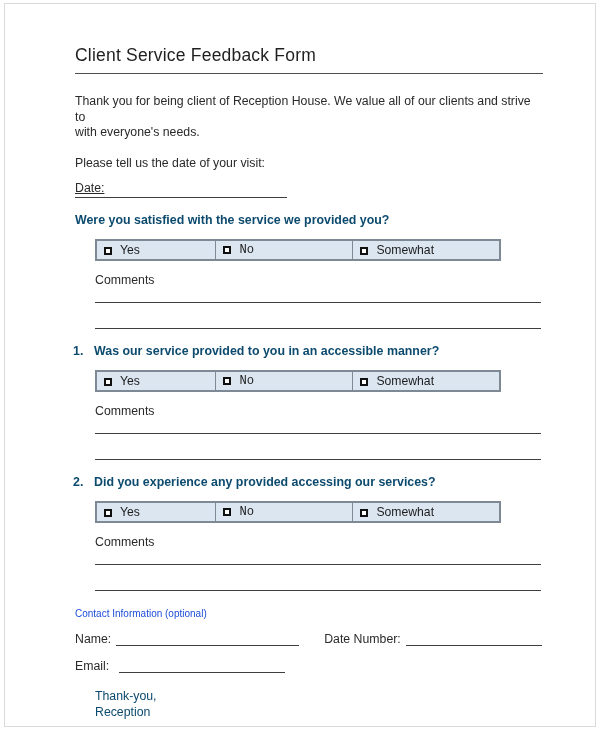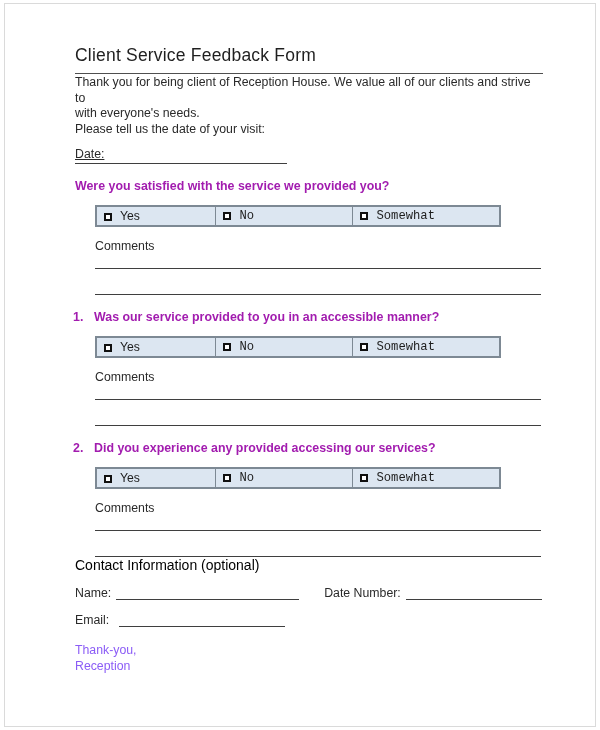--- a/index.html
+++ b/index.html
@@ -27,44 +27,44 @@
   }
   h1.title {
     font-size: 17.5px;
     font-weight: 400;
     color: #1f1f1f;
     letter-spacing: 0.2px;
     padding-bottom: 7px;
     border-bottom: 1px solid #4f4f4f;
   }
   .intro {
-    margin-top: 1px;
+    margin-top: 20px;
     font-size: 12.3px;
     line-height: 15.5px;
     color: #2a2a2a;
   }
   .date-prompt {
-    margin-top: 0;
+    margin-top: 15px;
     font-size: 12.3px;
     color: #2a2a2a;
   }
   .date-row {
     margin-top: 11px;
     width: 212px;
     padding-bottom: 2px;
     border-bottom: 1.5px solid #3f3f3f;
     font-size: 12.3px;
     color: #2a2a2a;
     text-decoration: underline;
   }
   .question {
     margin-top: 15px;
     font-size: 12.4px;
     font-weight: 700;
-    color: #a21caf;
+    color: #0c4a6e;
     display: flex;
   }
   .q-num {
     width: 21px;
     flex: 0 0 21px;
     margin-left: -2px;
   }
   .opts-table {
     margin: 12px 16px 0 20px;
     width: 406px;
@@ -76,21 +76,21 @@
     background: #dce6f1;
     height: 18px;
     padding: 2px 6px 2px 7px;
     font-size: 12.2px;
     color: #1c1c1c;
     vertical-align: middle;
     white-space: nowrap;
   }
   .opts-table td.c1 { width: 29.7%; }
   .opts-table td.c2 { width: 33.9%; font-family: Liberation Mono, monospace; }
-  .opts-table td.c3 { width: 36.4%; font-family: Liberation Mono, monospace; }
+  .opts-table td.c3 { width: 36.4%; }
   .checkbox {
     display: inline-block;
     width: 8px; height: 8px;
     border: 2px solid #101010;
     background: #ffffff;
     margin-right: 8px;
     vertical-align: -1px;
   }
   .comments-label {
     margin: 12px 0 0 20px;
@@ -99,22 +99,23 @@
   }
   .write-line {
     margin-left: 20px;
     width: 446px;
     height: 0;
     border-bottom: 1.5px solid #3f3f3f;
   }
   .write-line.first  { margin-top: 15px; }
   .write-line.second { margin-top: 25px; }
   .contact-heading {
-    font-size: 14px;
-    color: #000000;
+    margin-top: 17px;
+    font-size: 10px;
+    color: #1d4ed8;
   }
   .contact-row {
     margin-top: 13px;
     display: flex;
     align-items: flex-end;
     font-size: 12.3px;
     color: #2a2a2a;
   }
   .fill-line {
     border-bottom: 1.5px solid #3f3f3f;
@@ -122,21 +123,22 @@
     margin-left: 5px;
   }
   .name-line  { width: 183px; }
   .phone-line { width: 136px; }
   .email-line { width: 166px; margin-left: 10px; }
   .row-gap { width: 25px; flex: 0 0 25px; }
   .signoff {
     margin-top: 15px;
     font-size: 12.3px;
     line-height: 16px;
-    color: #8b5cf6;
+    color: #0c4a6e;
+    margin-left: 20px;
   }
 </style>
 </head>
 <body>
 
 <div class="sheet">
   <div class="page-border"></div>
   <div class="content">
 
     <h1 class="title">Client Service Feedback Form</h1>

